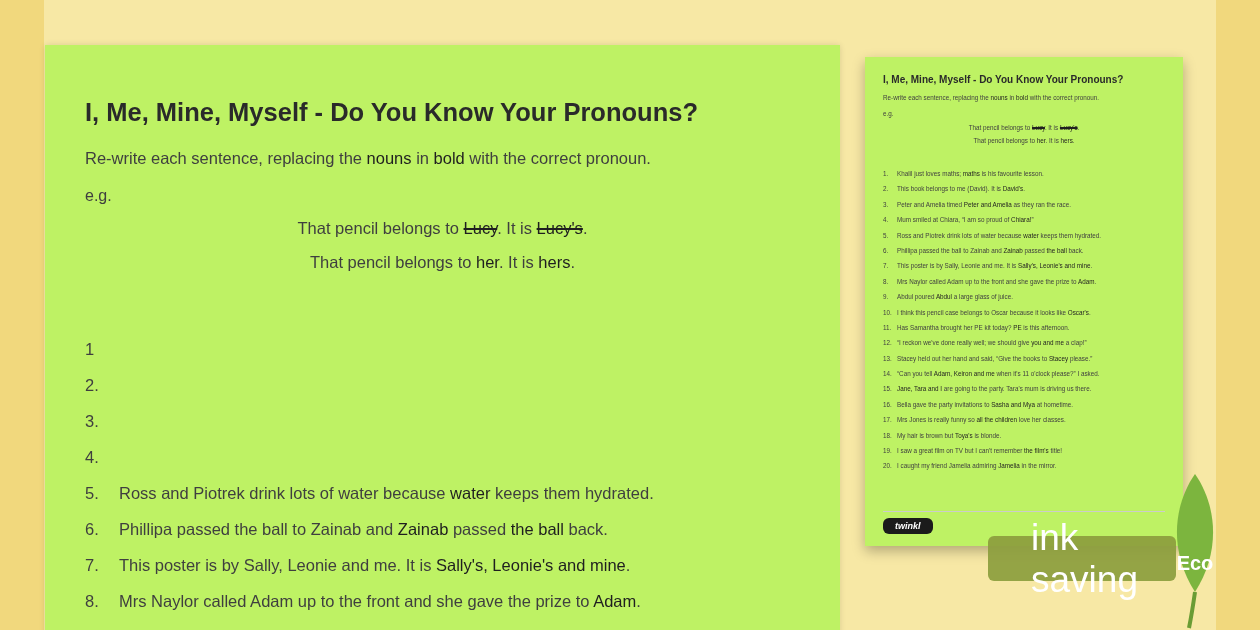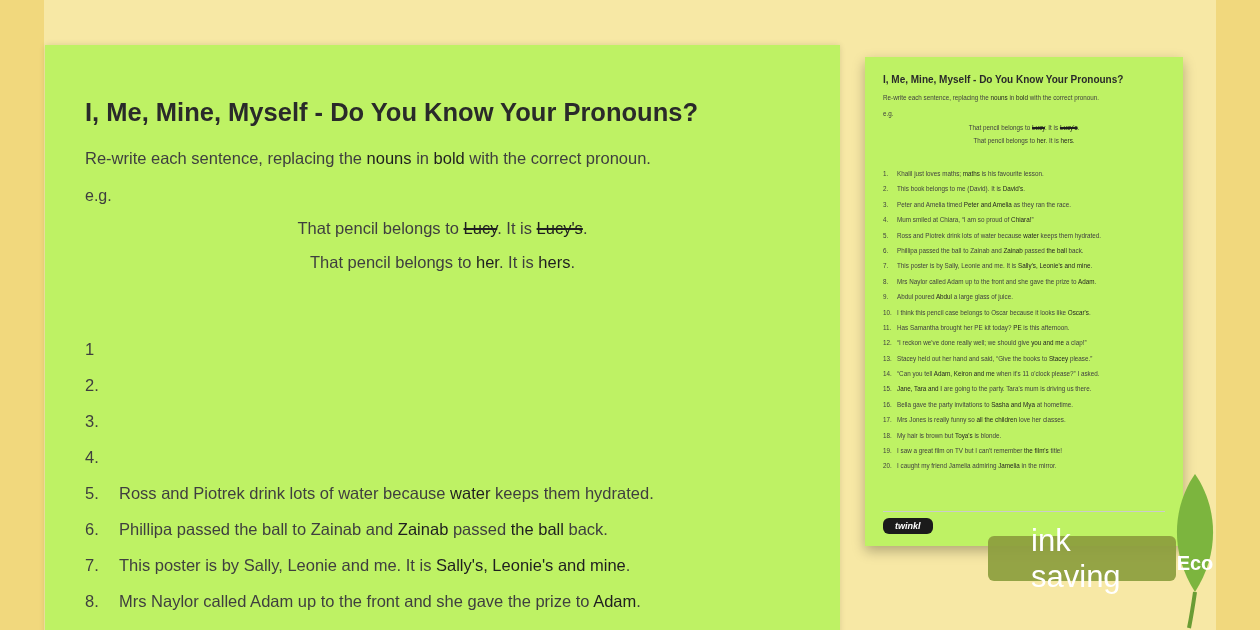--- a/index.html
+++ b/index.html
@@ -151,21 +151,21 @@
     width: 188px;
     height: 45px;
     background: rgba(140,158,61,0.93);
     border-radius: 6px;
     display: flex;
     align-items: center;
     justify-content: center;
     padding-right: 18px;
     box-sizing: border-box;
     color: #ffffff;
-    font-size: 31px;
+    font-size: 37px;
     z-index: 5;
     padding-left: 43px;
   }
   .eco-leaf {
     position: absolute;
     left: 1158px;
     top: 470px;
     z-index: 6;
   }
   .eco-leaf text {

